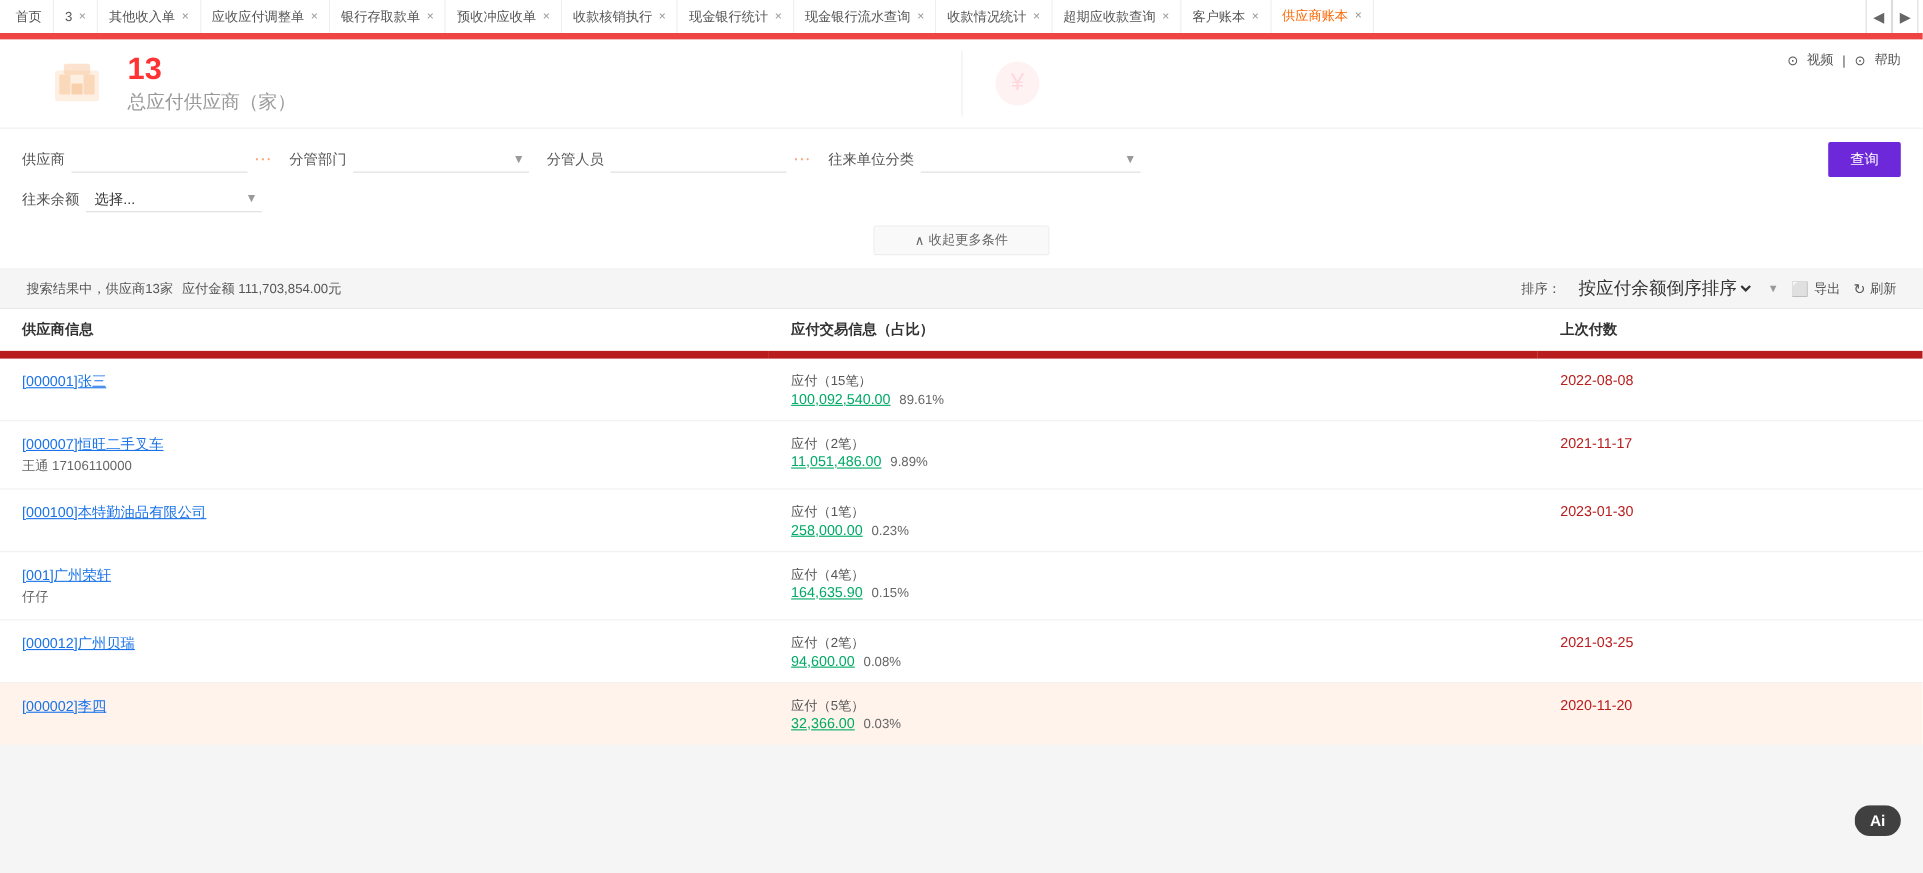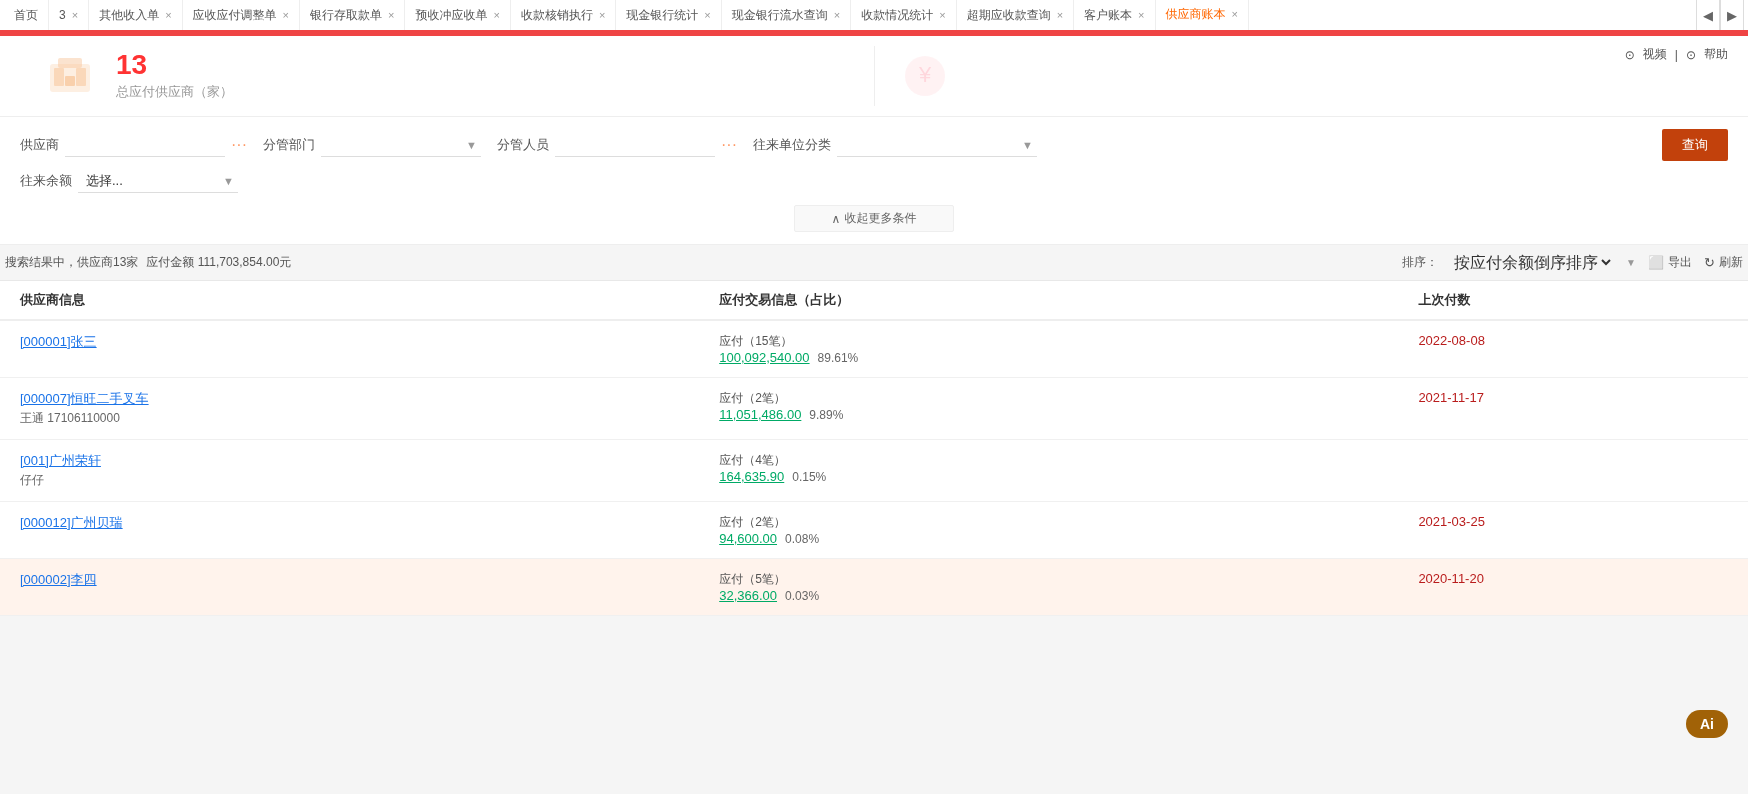--- a/index.html
+++ b/index.html
@@ -30,21 +30,21 @@
     }
     .summary-card + .summary-card { border-left: 1px solid #eee; }
     .summary-icon {
       width: 60px; height: 60px; display: flex; align-items: center; justify-content: center;
       font-size: 32px; margin-right: 16px;
     }
     .summary-icon.orange { color: #f4a460; opacity: 0.6; }
     .summary-icon.pink { color: #ffb6c1; opacity: 0.7; }
     .summary-icon.blue { color: #87ceeb; opacity: 0.8; }
     .summary-value { font-size: 28px; font-weight: bold; color: #ff3333; line-height: 1; }
-    .summary-label { font-size: 13px; color: #999; margin-top: 4px; }
+    .summary-label { font-size: 17px; color: #999; margin-top: 4px; }
     .top-right-links {
       position: absolute; right: 20px; top: 10px; font-size: 12px; color: #666;
       display: flex; align-items: center; gap: 8px;
     }
     .top-right-links span { cursor: pointer; color: #555; }
     .divider-v { color: #ccc; }
 
     
     .filter-area {
       background: #fff; padding: 12px 20px; border-bottom: 1px solid #eee;
@@ -62,34 +62,34 @@
       border: none; border-bottom: 1px solid #ddd; outline: none; padding: 4px 8px;
       font-size: 13px; color: #333; min-width: 160px; background: transparent;
       appearance: none; cursor: pointer;
     }
     .select-wrapper { position: relative; display: inline-block; }
     .select-wrapper .chevron {
       position: absolute; right: 4px; top: 50%; transform: translateY(-50%);
       color: #999; font-size: 11px; pointer-events: none;
     }
     .btn-query {
-      background: #c2410c; color: #fff; border: none; padding: 7px 20px;
+      background: #6d28d9; color: #fff; border: none; padding: 7px 20px;
       font-size: 13px; cursor: pointer; border-radius: 2px; margin-left: auto;
     }
     .filter-row2 { display: flex; align-items: center; gap: 16px; }
     .collapse-btn {
       display: flex; align-items: center; justify-content: center;
       gap: 4px; font-size: 12px; color: #666; cursor: pointer;
       margin: 4px auto 0; width: 160px; padding: 4px;
       background: #f9f9f9; border: 1px solid #eee; border-radius: 2px;
     }
 
     
     .result-bar {
-      background: #f5f5f5; padding: 8px 5px; display: flex; align-items: center;
+      background: #f5f5f5; padding: 8px 24px; display: flex; align-items: center;
       font-size: 12px; color: #555; border-bottom: 1px solid #e8e8e8;
     }
     .result-bar .right-actions {
       margin-left: auto; display: flex; align-items: center; gap: 12px;
     }
     .sort-label { color: #555; }
     .sort-select {
       border: none; background: transparent; font-size: 16px; color: #333;
       cursor: pointer; outline: none;
     }
@@ -97,21 +97,21 @@
       display: flex; align-items: center; gap: 4px; cursor: pointer;
       font-size: 12px; color: #555;
     }
     .action-btn .icon { font-size: 13px; }
 
     
     .data-table { background: #fff; width: 100%; border-collapse: collapse; }
     .data-table thead tr { background: #fff; border-bottom: 2px solid #eee; }
     .data-table th {
       padding: 10px 20px; text-align: left; font-size: 13px; font-weight: 600;
-      color: #333; border-bottom: 1px solid #b91c1c; white-space: nowrap;
+      color: #333; border-bottom: 7px solid #b91c1c; white-space: nowrap;
     }
     .data-table tbody tr { border-bottom: 1px solid #f0f0f0; }
     .data-table tbody tr.highlighted { background: #fff3ec; }
     .data-table td { padding: 12px 20px; font-size: 13px; color: #333; vertical-align: top; }
     .supplier-link { color: #1a73e8; text-decoration: underline; cursor: pointer; font-size: 13px; }
     .supplier-sub { font-size: 12px; color: #666; margin-top: 2px; }
     .amount-green { color: #00aa66; font-size: 13px; text-decoration: underline; cursor: pointer; }
     .tx-label { font-size: 12px; color: #555; }
     .tx-pct { font-size: 12px; color: #666; margin-left: 8px; }
     .date-text { font-size: 13px; color: #b91c1c; }
@@ -318,20 +318,28 @@
         </tr>
         <tr>
           <td><a class="supplier-link">[000007]恒旺二手叉车</a><div class="supplier-sub">王通  17106110000</div></td>
           <td>
             <div class="tx-label">应付（2笔）</div>
             <div><span class="amount-green">11,051,486.00</span><span class="tx-pct">9.89%</span></div>
           </td>
           <td><span class="date-text">2021-11-17</span></td>
         </tr>
         <tr>
+          <td><a class="supplier-link">[000100]本特勤油品有限公司</a></td>
+          <td>
+            <div class="tx-label">应付（1笔）</div>
+            <div><span class="amount-green">258,000.00</span><span class="tx-pct">0.23%</span></div>
+          </td>
+          <td><span class="date-text">2023-01-30</span></td>
+        </tr>
+        <tr>
           <td><a class="supplier-link">[001]广州荣轩</a><div class="supplier-sub">仔仔</div></td>
           <td>
             <div class="tx-label">应付（4笔）</div>
             <div><span class="amount-green">164,635.90</span><span class="tx-pct">0.15%</span></div>
           </td>
           <td><span class="date-text"></span></td>
         </tr>
         <tr>
           <td><a class="supplier-link">[000012]广州贝瑞</a></td>
           <td>
@@ -345,15 +353,15 @@
           <td>
             <div class="tx-label">应付（5笔）</div>
             <div><span class="amount-green">32,366.00</span><span class="tx-pct">0.03%</span></div>
           </td>
           <td><span class="date-text">2020-11-20</span></td>
         </tr>
       </tbody>
   </table>
 </div>
 
-<div style="position:fixed; right:20px; bottom:56px; background:#a16207; color:#fff; border-radius:20px; padding:6px 14px; font-size:14px; font-weight:bold; cursor:pointer; z-index:100;">
+<div style="position:fixed; right:20px; bottom:34px; background:#404040; color:#fff; border-radius:20px; padding:6px 14px; font-size:14px; font-weight:bold; cursor:pointer; z-index:100;">
   <span>Ai</span>
 </div>
 
 </body></html>

